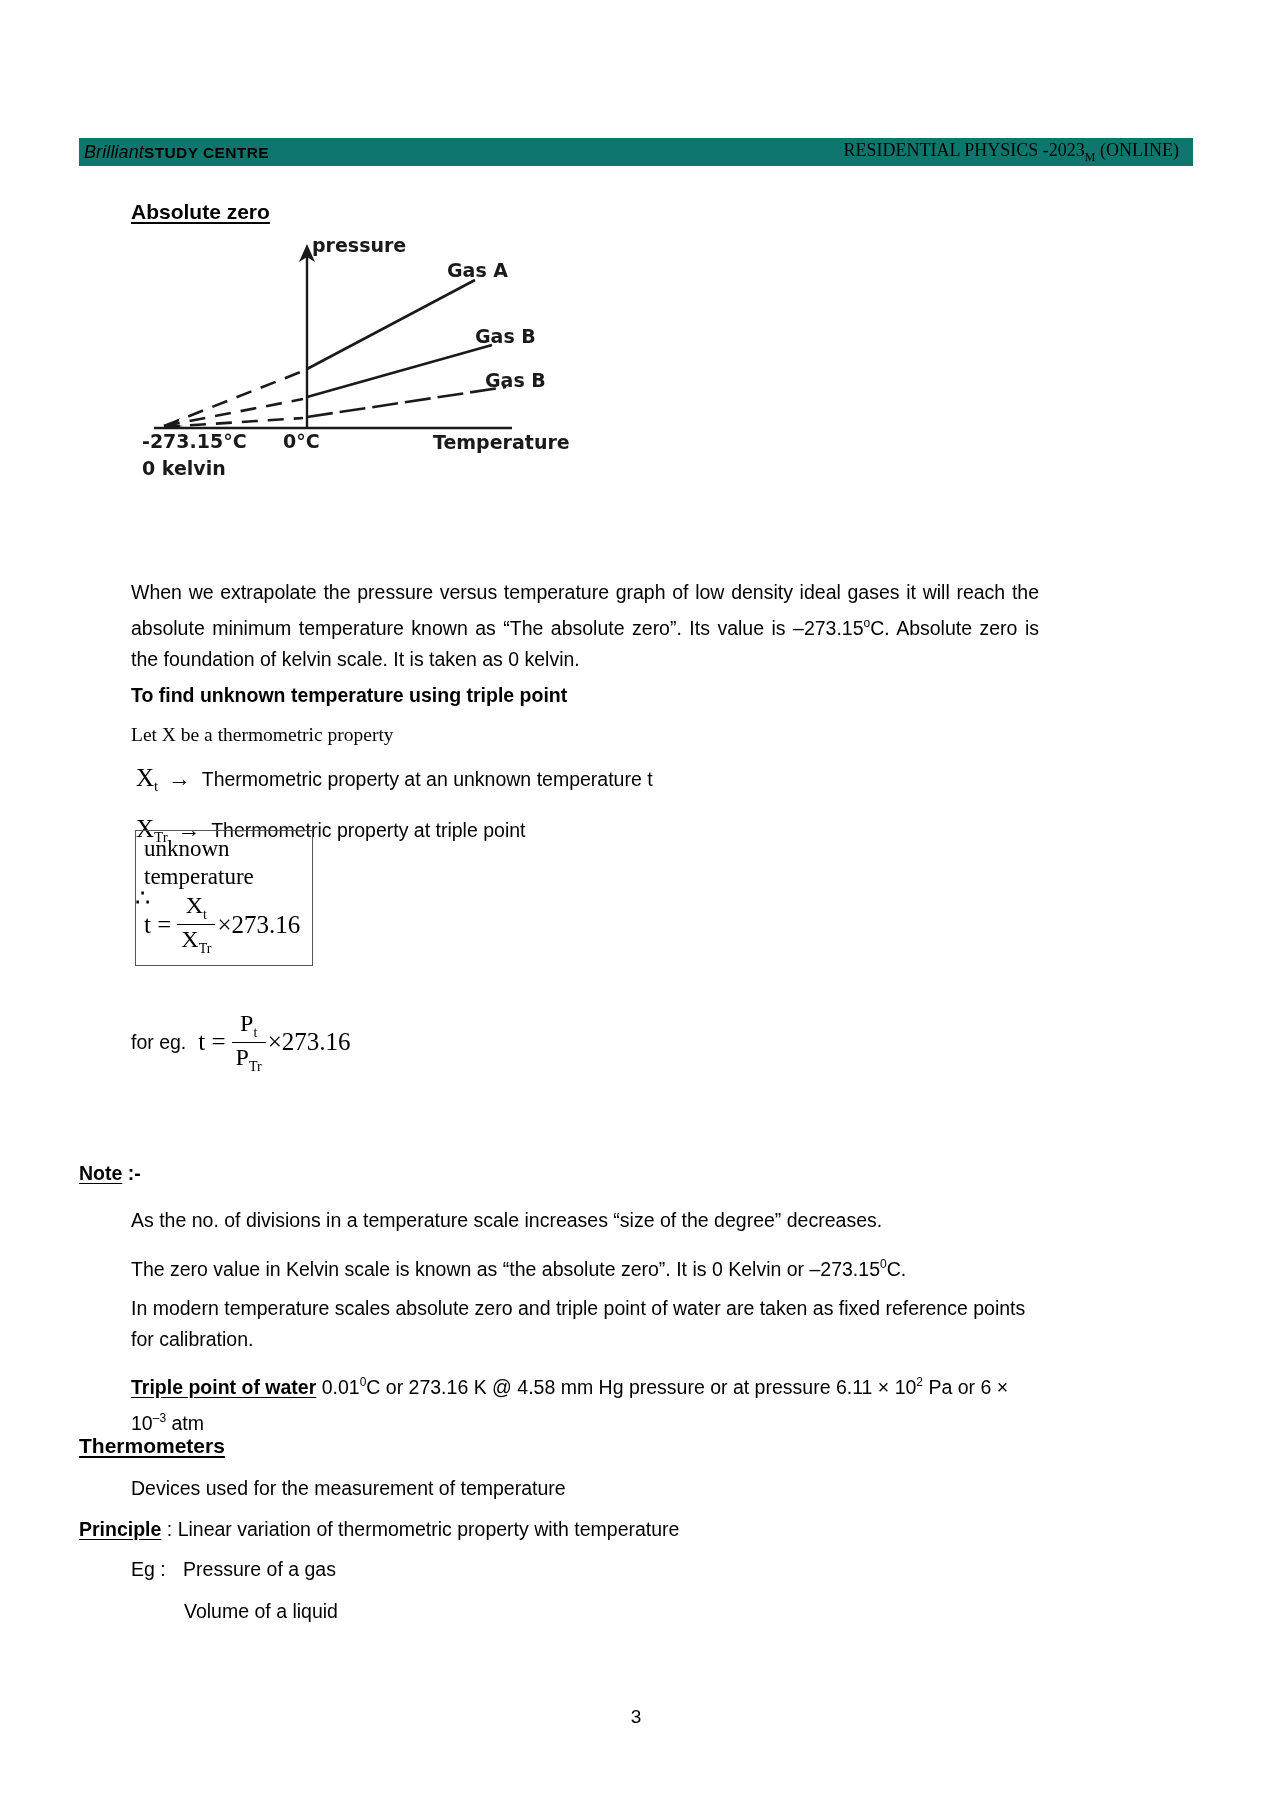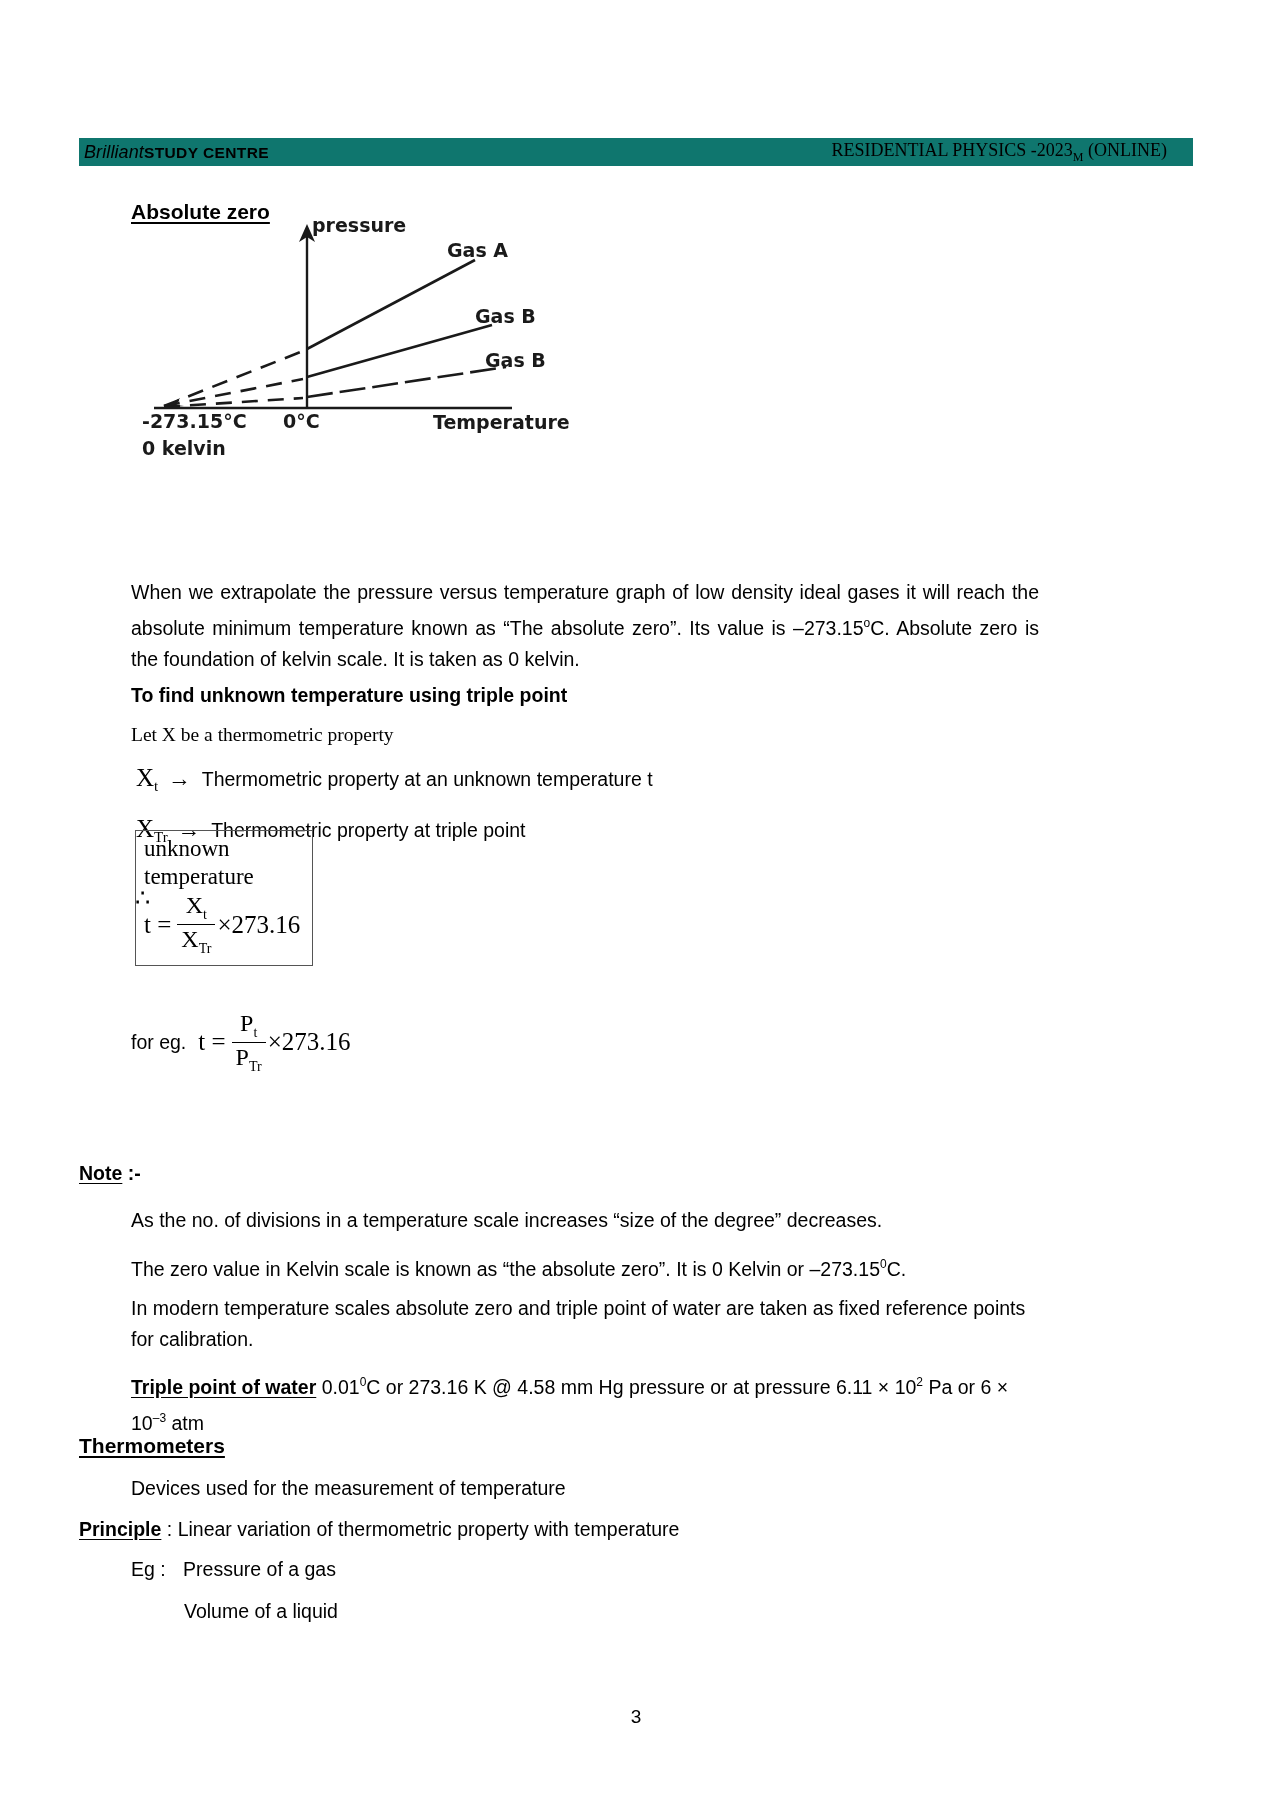--- a/index.html
+++ b/index.html
@@ -47,21 +47,21 @@
   }
   .header-left .brand-bold {
     font-weight: bold;
     font-size: 15.5px;
     letter-spacing: 0.4px;
   }
   .header-right {
     font-family: "Liberation Serif", serif;
     font-size: 18px;
     white-space: nowrap;
-    padding-right: 26px;
+    padding-right: 14px;
   }
   .header-right .sub {
     font-size: 12px;
     vertical-align: sub;
   }
 
   
   .txt {
     position: absolute;
     font-size: 19.5px;
@@ -72,21 +72,21 @@
   .uline { text-decoration: underline; text-underline-offset: 3px; }
   .serif { font-family: "Liberation Serif", serif; }
 
   sup.deg { font-size: 12px; vertical-align: super; }
   sub.sb  { font-size: 12px; vertical-align: sub; }
 
   
   .figure {
     position: absolute;
     left: 140px;
-    top: 212px;
+    top: 232px;
     width: 470px;
     height: 250px;
   }
   .fig-label {
     position: absolute;
     font-family: "DejaVu Sans", sans-serif;
     font-weight: bold;
     font-size: 19px;
     color: #1a1a1a;
     white-space: nowrap;

